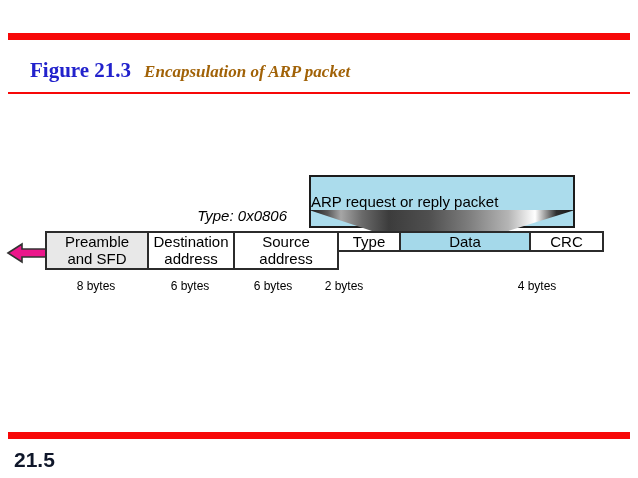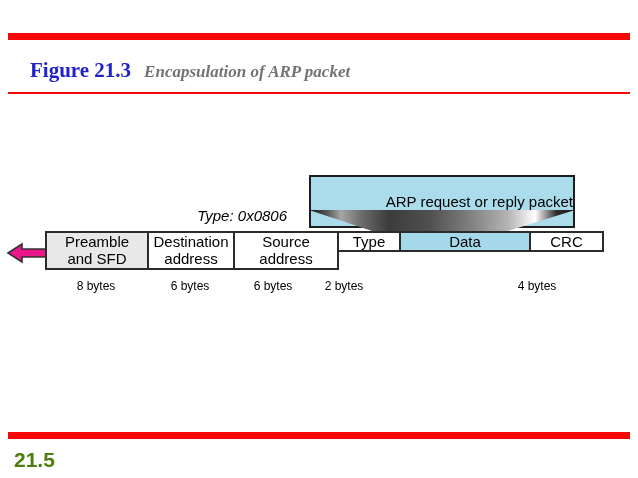--- a/index.html
+++ b/index.html
@@ -27,27 +27,27 @@
     position:absolute;left:30px;top:58px;
     display:flex;align-items:baseline;gap:13px;
     white-space:nowrap;
   }
   .figure-label{
     font-family:"Liberation Serif", serif;
     font-weight:bold;font-size:21px;color:#2222cc;
   }
   .figure-title{
     font-family:"Liberation Serif", serif;
-    font-weight:bold;font-style:italic;font-size:17px;color:#737373;
+    font-weight:bold;font-style:italic;font-size:17px;color:#a16207;
   }
   
   .arp-box{
     position:absolute;left:309px;top:175px;width:266px;height:53px;
     background:#abdcec;border:2px solid #1c1c1c;box-sizing:border-box;
-    display:flex;align-items:center;justify-content:flex-end;
+    display:flex;align-items:center;justify-content:flex-start;
     font-size:15px;color:#000;
   }
   .funnel{
     position:absolute;left:309px;top:210px;width:266px;height:22px;
   }
   .type-annotation{
     position:absolute;left:160px;top:207px;width:127px;
     text-align:right;font-size:15px;color:#000;white-space:nowrap;font-style:italic;
   }
   .fields-row{
@@ -75,21 +75,21 @@
   .b1{left:145px;}
   .b2{left:228px;}
   .b3{left:299px;}
   .b5{left:492px;}
   .dir-arrow{
     position:absolute;left:6px;top:242px;width:41px;height:22px;
   }
   
   .page-number{
     position:absolute;left:14px;top:448px;
-    font-size:21px;font-weight:bold;color:#4d7c0f;
+    font-size:21px;font-weight:bold;color:#0f172a;
   }
 </style>
 </head>
 <body>
 
 <div class="slide">
 
   <div class="rule-thick rule-top"></div>
 
   <div class="title-line">

